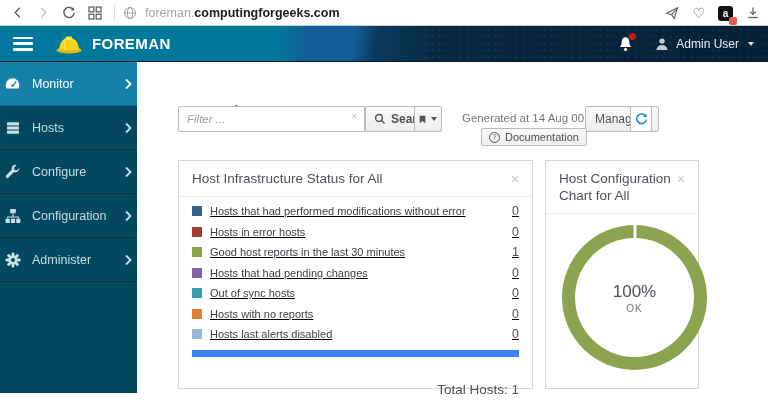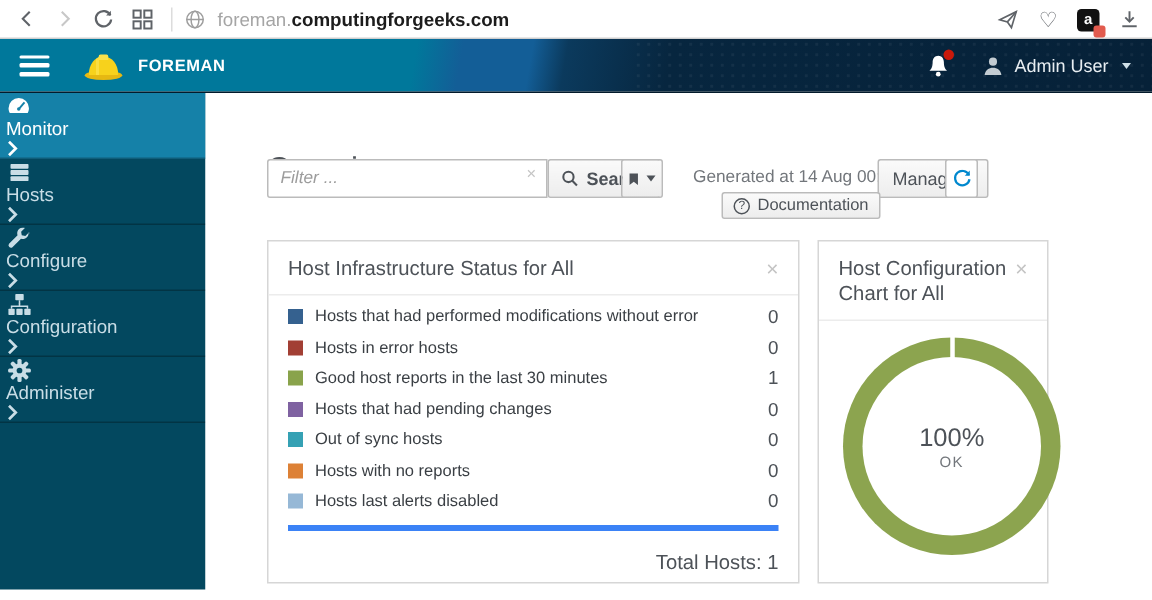--- a/index.html
+++ b/index.html
@@ -20,32 +20,32 @@
 
   
   .app-header { position:absolute; top:26px; left:0; width:768px; height:36px;
     background:linear-gradient(100deg,#00789b 0%,#00789b 36%,#135e97 40%,#135e97 46%,#0b3a5d 49%,#07263f 58%,#062138 100%);
     display:flex; align-items:center; border-bottom:1px solid #021a2b; }
   .app-header::after { content:""; position:absolute; right:0; top:0; width:45%; height:100%;
     background-image:radial-gradient(rgba(255,255,255,0.05) 1px, transparent 1.2px); background-size:7px 7px; pointer-events:none; }
   .hamburger { width:20px; height:14px; margin-left:13px; display:flex; flex-direction:column; justify-content:space-between; cursor:pointer; }
   .hamburger span { display:block; height:2.5px; background:#fff; border-radius:1px; }
   .brand { display:flex; align-items:center; margin-left:22px; }
-  .brand-text { color:#fff; font-size:11px; font-weight:700; letter-spacing:0.4px; margin-left:9px; }
+  .brand-text { color:#fff; font-size:15px; font-weight:700; letter-spacing:0.4px; margin-left:9px; }
   .header-right { position:absolute; right:14px; display:flex; align-items:center; z-index:2; }
   .bell-wrap { position:relative; margin-right:22px; cursor:pointer; }
   .bell-badge { position:absolute; top:-3px; right:-3px; width:7px; height:7px; background:#c9190b; border-radius:50%; }
   .user-group { display:flex; align-items:center; gap:7px; cursor:pointer; }
   .user-name { color:#e8eef2; font-size:12px; }
   .caret { width:0; height:0; border-left:3.5px solid transparent; border-right:3.5px solid transparent; border-top:4px solid currentColor; display:inline-block; }
   .user-caret { color:#cfe0e8; margin-left:2px; }
 
   
   .sidebar { position:absolute; top:62px; left:0; width:137px; height:331px; background:#03485f; }
-  .nav-item { height:44px; display:flex; align-items:flex-start; padding:0 4px; border-bottom:1px solid rgba(0,0,0,0.28); color:#c9dde6; cursor:pointer;flex-direction:column; }
+  .nav-item { height:44px; display:flex; align-items:center; padding:0 4px; border-bottom:1px solid rgba(0,0,0,0.28); color:#c9dde6; cursor:pointer; }
   .nav-item.active { background:#1581a8; color:#fff; }
   .nav-icon { width:17px; height:17px; display:inline-flex; align-items:center; justify-content:center; margin-right:11px; flex:none; }
   .nav-label { flex:1; font-size:12.5px; }
   .nav-chev { flex:none; display:inline-flex; }
 
   
   .main { position:absolute; top:62px; left:137px; right:0; bottom:0; background:#fff; }
   .page-title { position:absolute; left:41px; top:11px; font-size:21px; font-weight:400; color:#4d5258;margin-top:28px; }
 
   .btn { display:inline-flex; align-items:center; justify-content:center; gap:5px; background:linear-gradient(#fafafa,#ededed); border:1px solid #bbb; border-radius:2px; color:#4d5258; font-size:12px; cursor:pointer; }
@@ -63,26 +63,26 @@
   .q-circle { width:11px; height:11px; border:1px solid #4d5258; border-radius:50%; font-size:8px; display:inline-flex; align-items:center; justify-content:center; line-height:1; }
 
   
   .card { position:absolute; background:#fff; border:1px solid #d6d6d6; }
   .card-status { left:41px; top:98px; width:355px; height:229px; }
   .card-chart { left:408px; top:98px; width:154px; height:229px; }
   .card-head { display:flex; justify-content:space-between; align-items:flex-start; padding:10px 13px 8px; border-bottom:1px solid #ececec; }
   .card-title { font-size:13.5px; color:#4d5258; line-height:1.25; }
   .card-close { color:#c4c4c4; font-size:14px; line-height:1; cursor:pointer; margin-top:1px; }
 
-  .rows { padding:4px 13px 0; }
+  .rows { padding:4px 13px 0;text-decoration:underline; }
   .srow { display:flex; align-items:center; height:20.5px; }
   .swatch { width:10px; height:10px; flex:none; margin-right:8px; }
   .srow-label { flex:1; font-size:11px; color:#3a3f44; white-space:nowrap; overflow:hidden; }
   .srow-value { font-size:12.5px; color:#4d5258; }
-  .total-row { border-top:4px solid #3b82f6; margin:6px 13px 0; padding-top:13px; text-align:right; font-size:13.5px; color:#4d5258; }
+  .total-row { border-top:7px solid #3b82f6; margin:6px 13px 0; padding-top:25px; text-align:right; font-size:13.5px; color:#4d5258; }
 
   .donut-wrap { position:absolute; left:16px; top:64px; width:145px; height:145px; }
   .donut-ring { position:absolute; inset:0; border-radius:50%; }
   .donut-hole { position:absolute; inset:13px; background:#fff; border-radius:50%; display:flex; flex-direction:column; align-items:center; justify-content:center; }
   .donut-notch { position:absolute; left:50%; top:-1px; transform:translateX(-50%); width:3px; height:15px; background:#fff; }
   .donut-value { font-size:17px; color:#4d5258; }
   .donut-sub { font-size:10px; color:#72767b; letter-spacing:1px; margin-top:1px; }
 
   svg { display:block; }
 </style>

